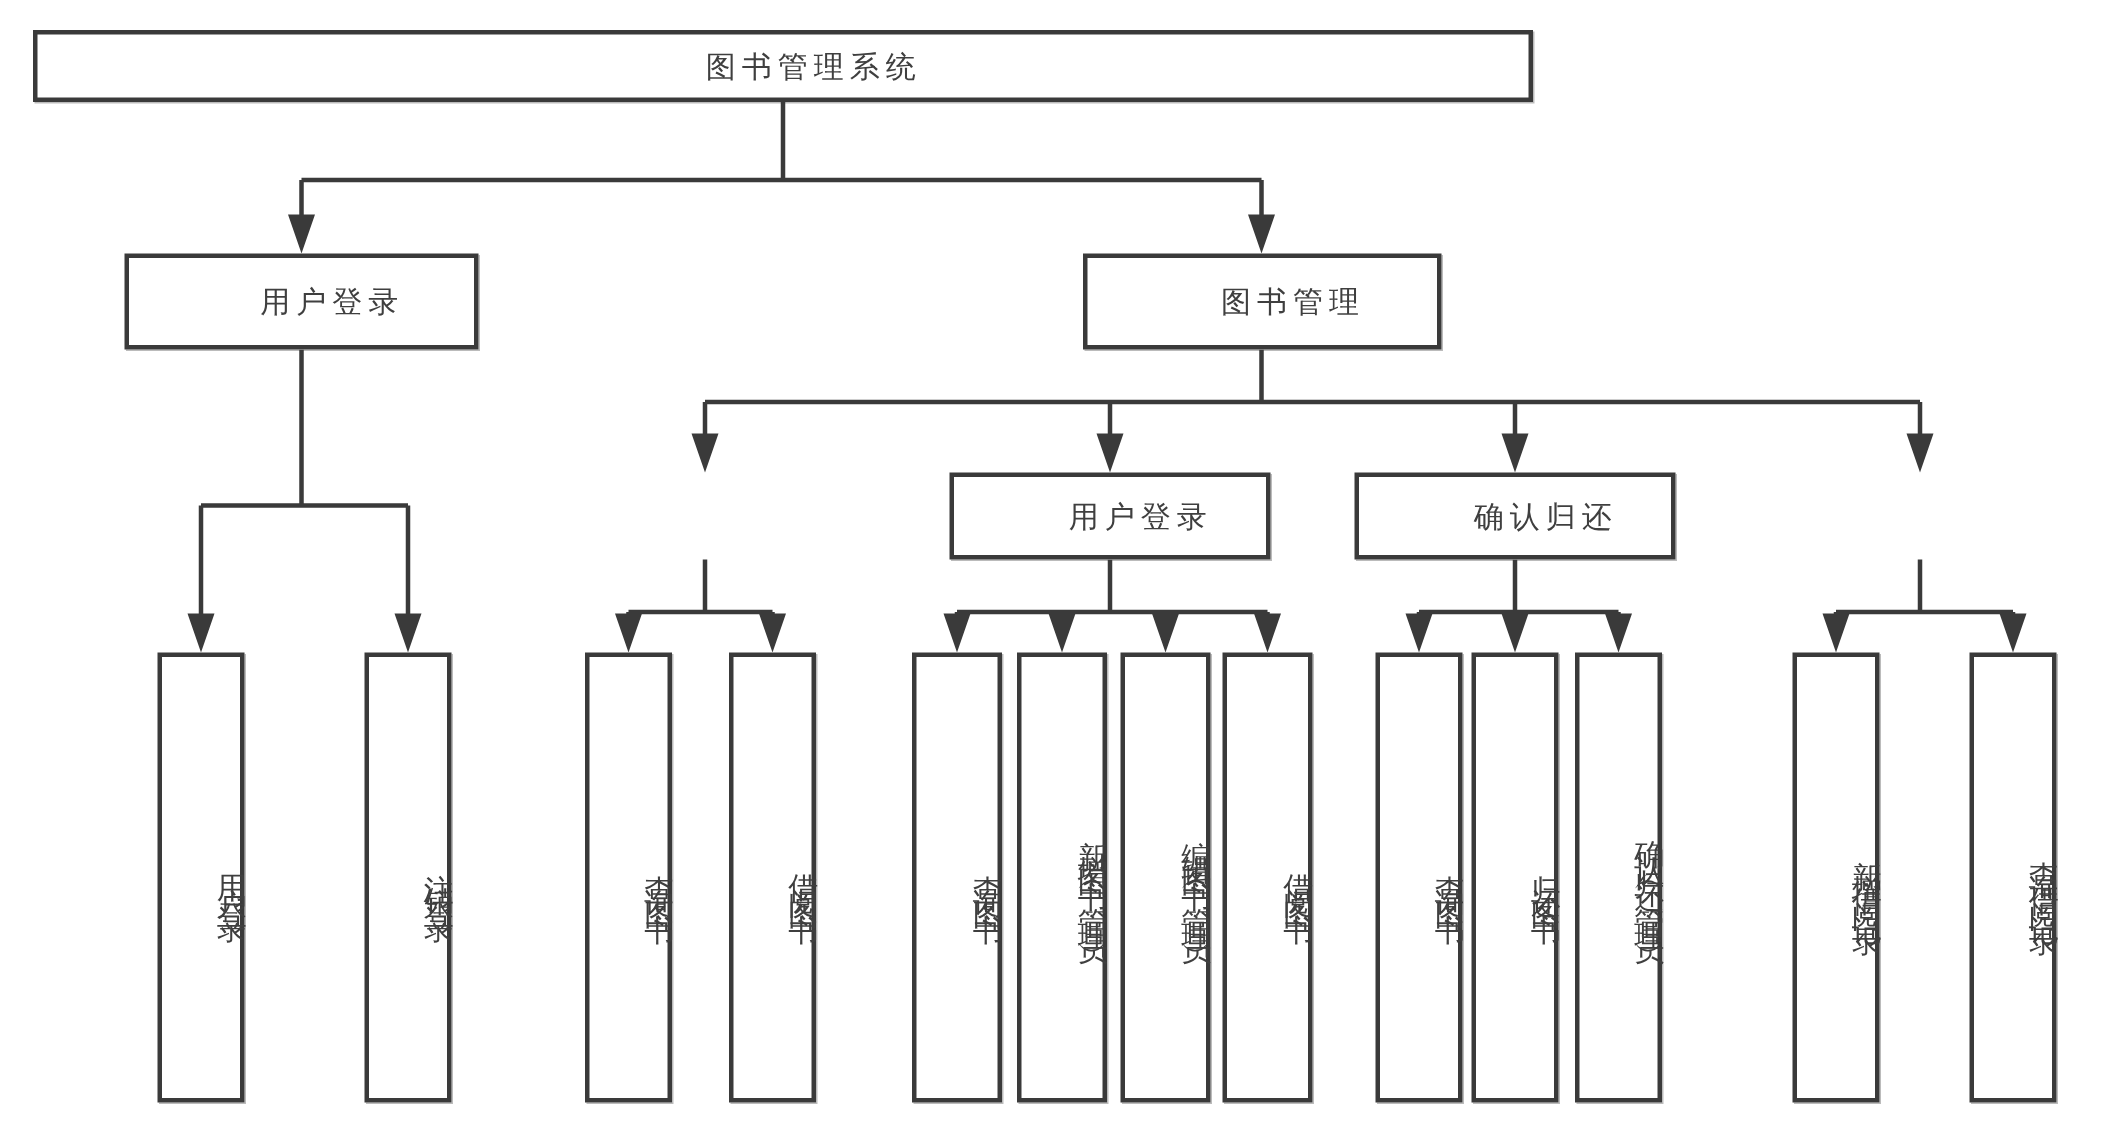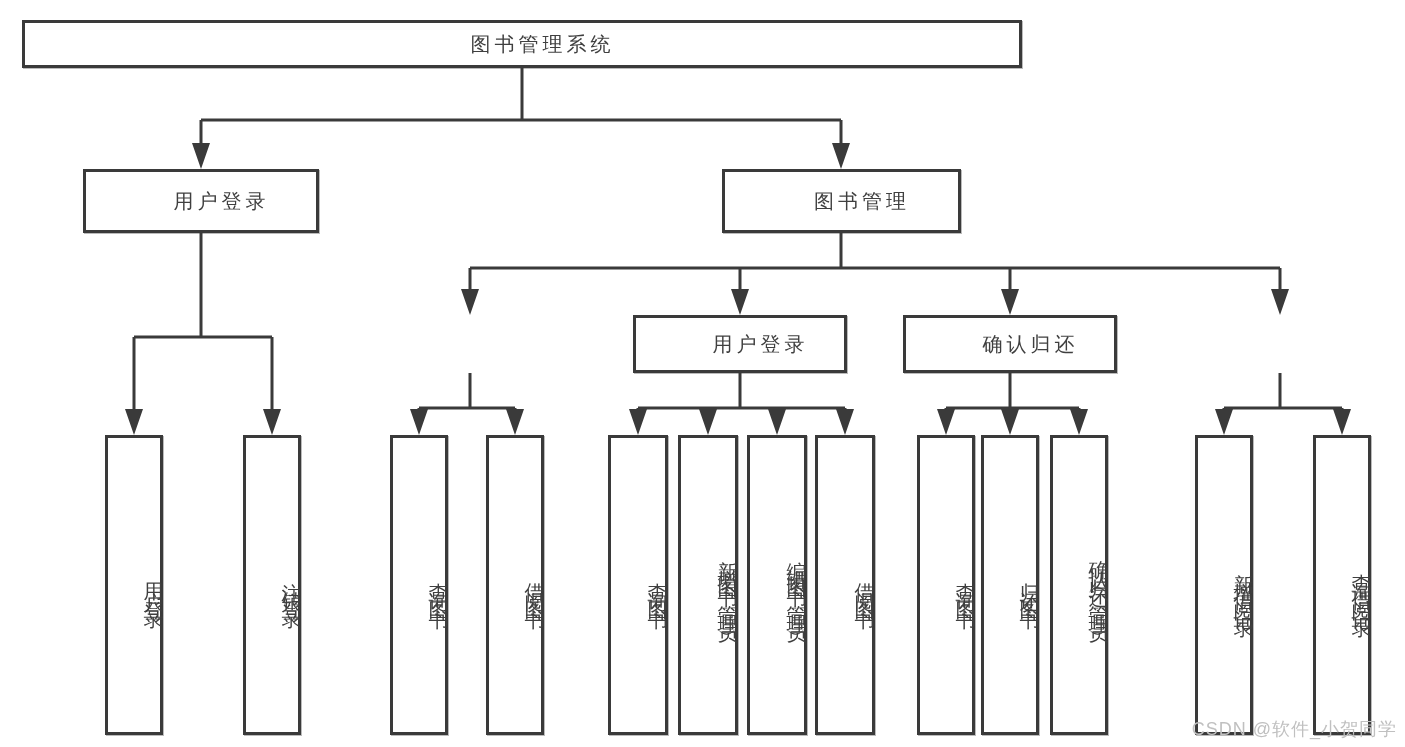--- a/index.html
+++ b/index.html
@@ -120,14 +120,13 @@
   <div class="node leaf" style="left:747px;top:435px;width:60px;height:300px">编辑图书（管理员）</div>
   <div class="node leaf" style="left:815px;top:435px;width:60px;height:300px">借阅图书</div>
 
   <div class="node leaf" style="left:917px;top:435px;width:58px;height:300px">查询图书</div>
   <div class="node leaf" style="left:981px;top:435px;width:58px;height:300px">归还图书</div>
   <div class="node leaf" style="left:1050px;top:435px;width:58px;height:300px">确认归还（管理员）</div>
 
   <div class="node leaf" style="left:1195px;top:435px;width:58px;height:300px">新增借阅记录</div>
   <div class="node leaf" style="left:1313px;top:435px;width:58px;height:300px">查询借阅记录</div>
 
-  <div class="watermark">CSDN @软件_小贺同学</div>
 </div>
 
 </body></html>

